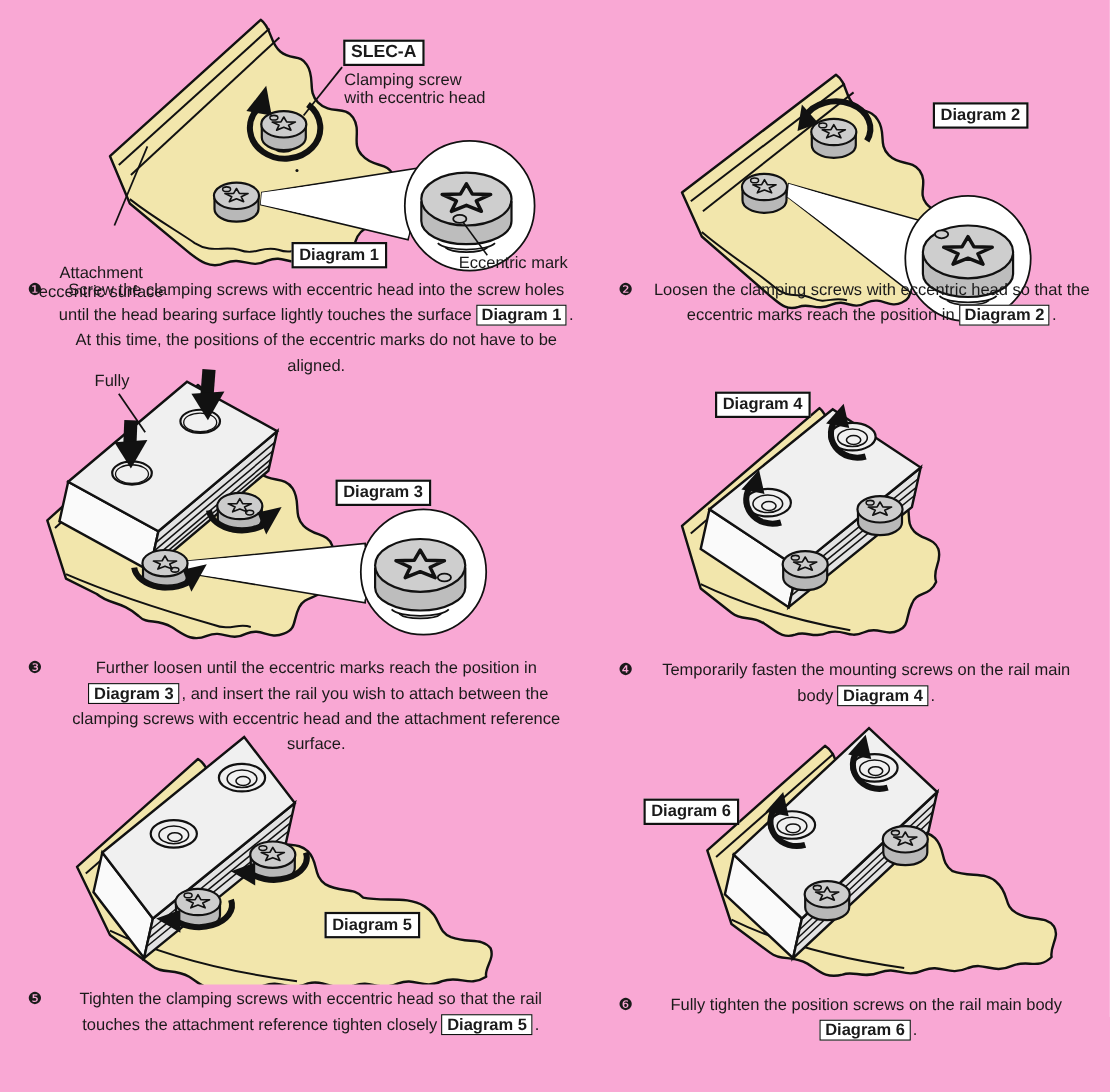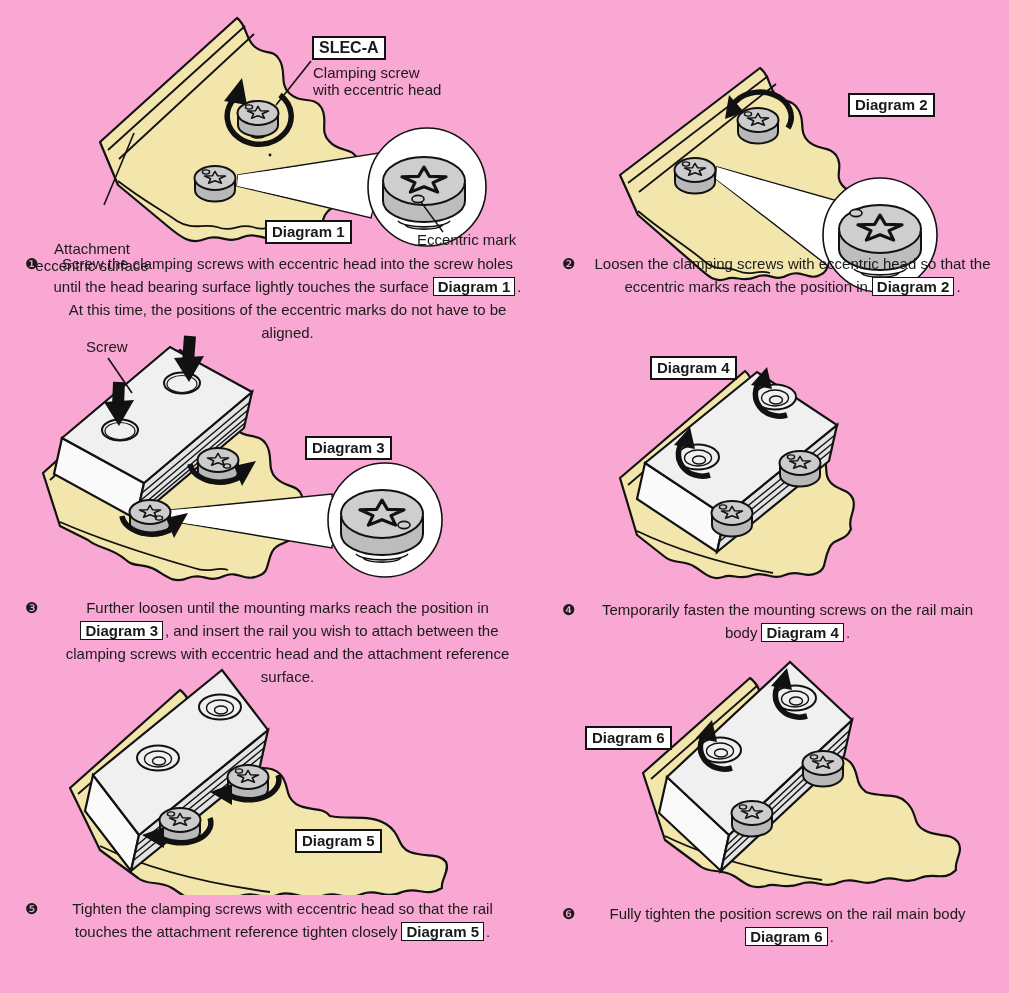--- a/index.html
+++ b/index.html
@@ -187,21 +187,21 @@
         <path d="M92,186 A30,20 0 0 0 146,196" fill="none" stroke="#111" stroke-width="5.5"></path>
         <polygon points="158,183 136,188 144,208" fill="#111"></polygon>
       </g>
       <line x1="78" y1="28" x2="102" y2="63" stroke="#111" stroke-width="1.6"></line>
       <g>
         <circle cx="355" cy="190" r="57" fill="#fff" stroke="#111" stroke-width="1.6"></circle>
         <use href="#scrbig" x="352" y="184"></use>
         <ellipse cx="374" cy="195" rx="6" ry="3.6" fill="#cecece" stroke="#111" stroke-width="1.6"></ellipse>
       </g>
     </svg>
-    <div class="plain-label" style="left:56px;top:8px;">Screw</div>
+    <div class="plain-label" style="left:56px;top:8px;">Fully</div>
     <div class="boxlabel" style="left:275px;top:106px;">Diagram 3</div>
   </figure>
 
   <figure class="diag" style="left:595px;top:345px;width:330px;height:250px;">
     <svg width="330" height="250" viewBox="0 0 330 250">
       <g>
         <path d="M25,133 L150,26
                  C160,34 156,46 166,54 C176,62 186,58 192,68 C198,78 192,88 202,96
                  C212,104 222,100 228,110 C234,120 228,130 236,138 C244,146 254,144 258,154
                  C262,166 252,172 256,184 C250,198 238,192 234,204 C228,216 232,224 222,228
@@ -363,21 +363,21 @@
   <div class="step" style="left:562px;top:252px;width:438px;">
     <span class="num">❷</span>
     <div class="stext">
       <span>Loosen the clamping screws with eccentric head so that the eccentric marks reach the position in</span><span class="ref">Diagram 2</span><span>.</span>
     </div>
   </div>
 
   <div class="step" style="left:25px;top:596px;width:502px;">
     <span class="num">❸</span>
     <div class="stext">
-      <span>Further loosen until the mounting marks reach the position in</span><span class="ref">Diagram 3</span><span>, and insert the rail you wish to attach between the clamping screws with eccentric head and the attachment reference surface.</span>
+      <span>Further loosen until the eccentric marks reach the position in</span><span class="ref">Diagram 3</span><span>, and insert the rail you wish to attach between the clamping screws with eccentric head and the attachment reference surface.</span>
     </div>
   </div>
 
   <div class="step" style="left:562px;top:598px;width:428px;">
     <span class="num">❹</span>
     <div class="stext">
       <span>Temporarily fasten the mounting screws on the rail main body</span><span class="ref">Diagram 4</span><span>.</span>
     </div>
   </div>
 

